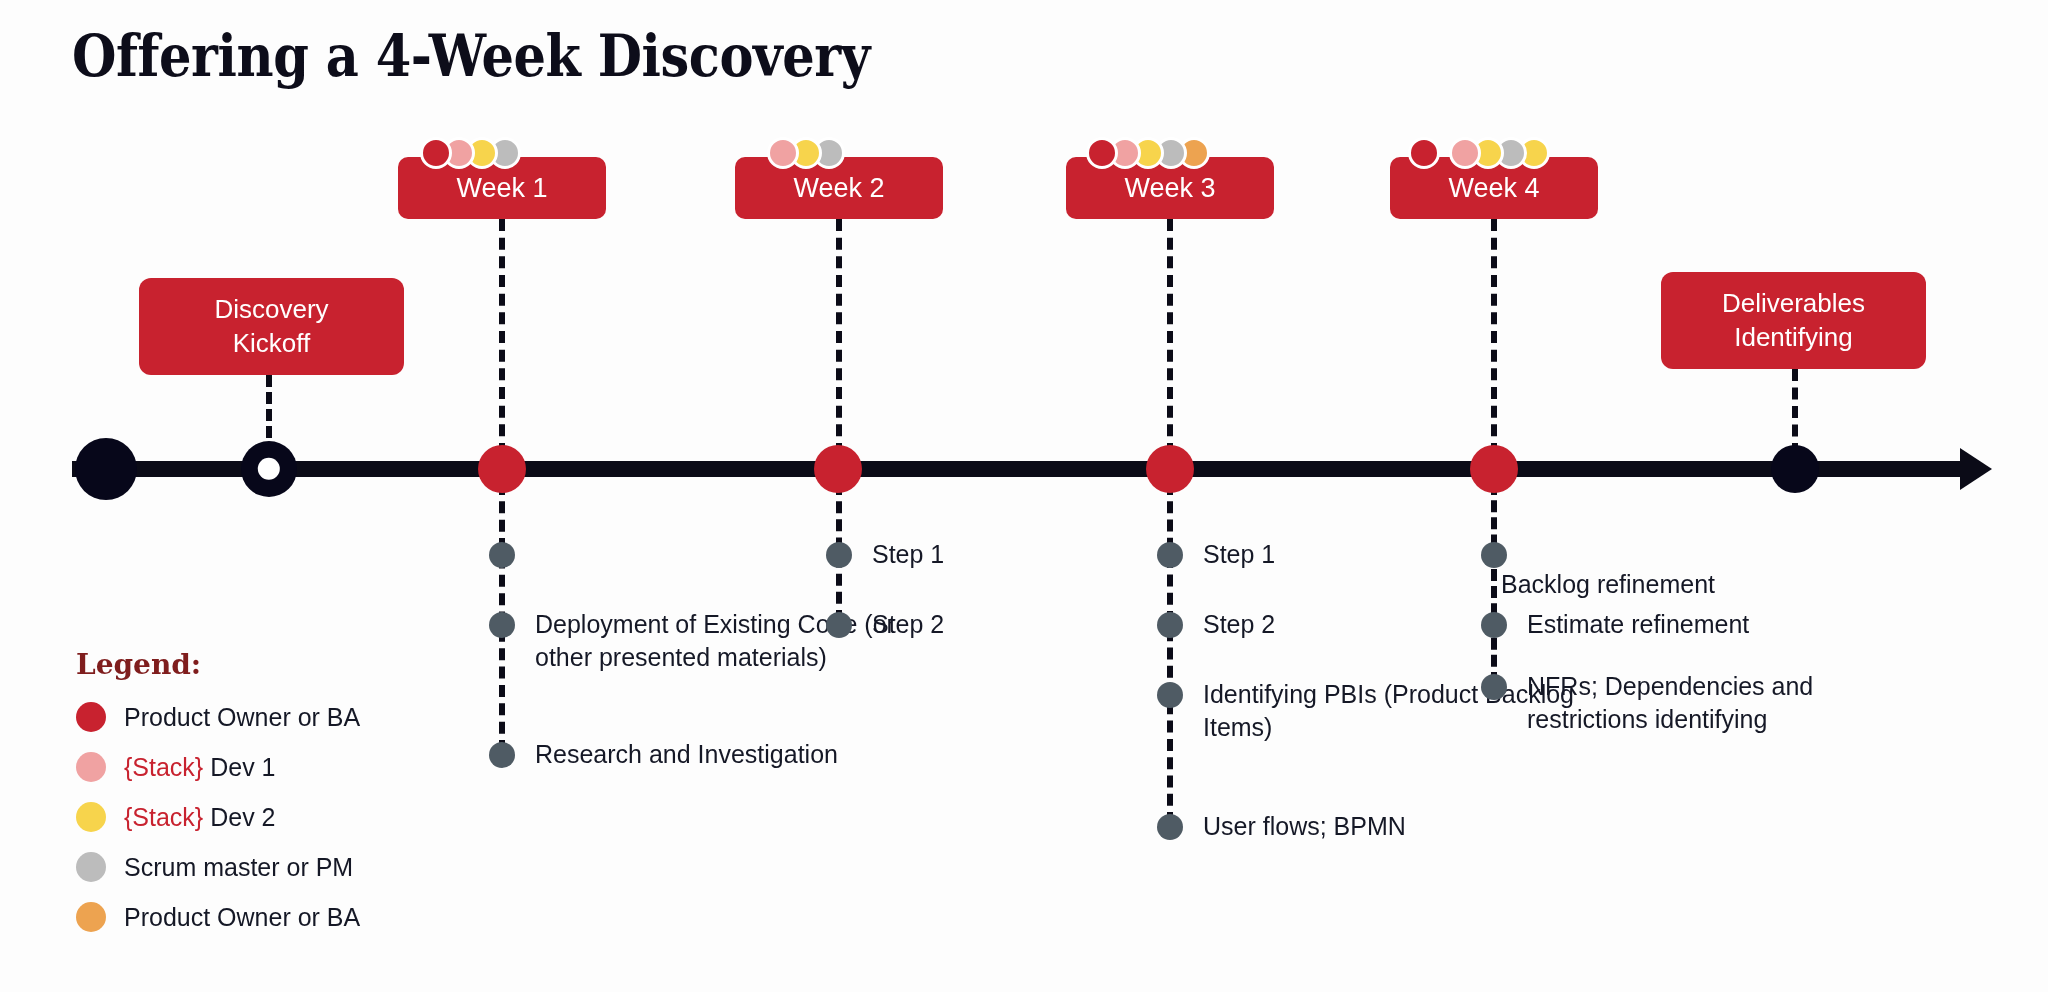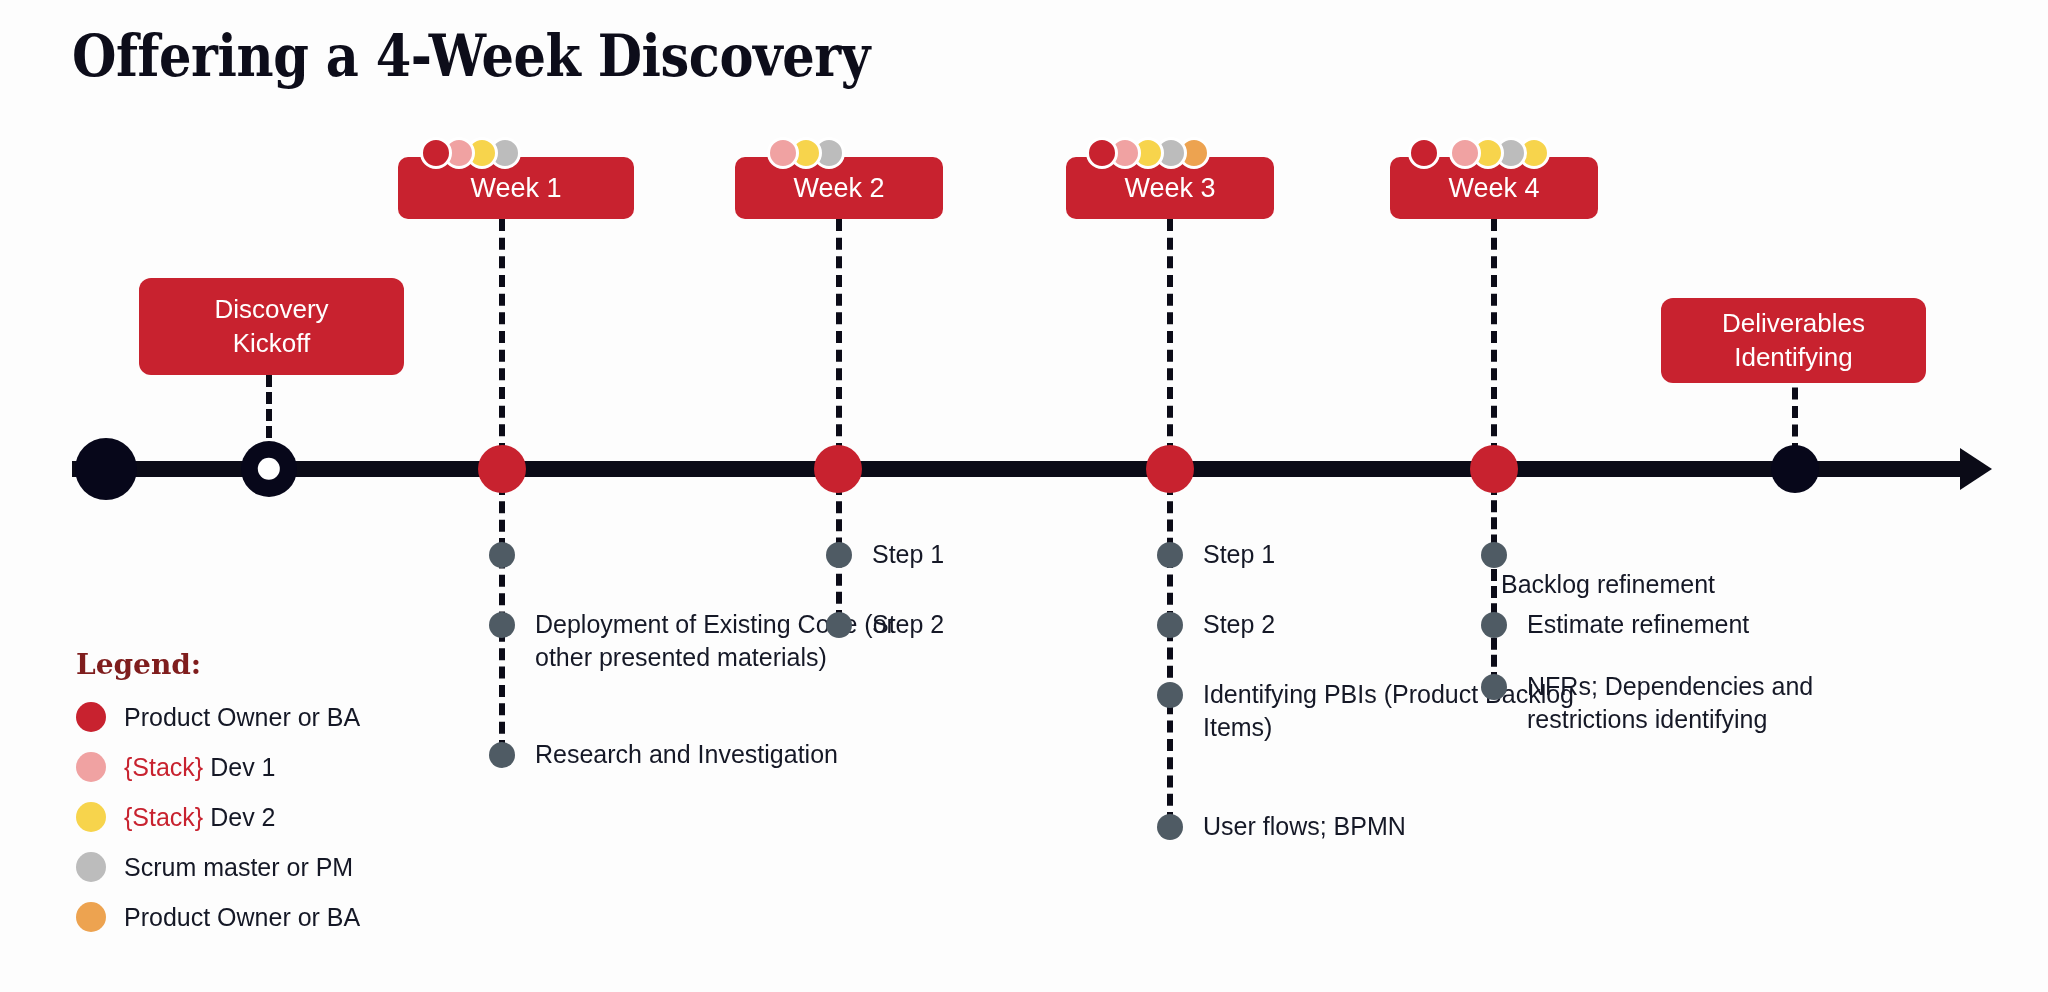--- a/index.html
+++ b/index.html
@@ -214,27 +214,27 @@
       <div class="axis-node red" style="left: 1494px; top: 469px; width: 48px; height: 48px;"></div>
       <div class="axis-node solid-dark" style="left: 1795px; top: 469px; width: 48px; height: 48px;"></div>
     </div>
   <div id="cards-layer">
       <div class="card" style="left: 139px; top: 278px; width: 265px; height: 97px;">
         <div>
           <div>Discovery</div>
           <div>Kickoff</div>
         </div>
       </div>
-      <div class="card" style="left: 1661px; top: 272px; width: 265px; height: 85px; margin-top: 26px;">
+      <div class="card" style="left: 1661px; top: 272px; width: 265px; height: 97px;">
         <div>
           <div>Deliverables</div>
           <div>Identifying</div>
         </div>
       </div>
-      <div class="card week" style="left: 398px; top: 157px; width: 236px; height: 62px;">
+      <div class="card week" style="left: 398px; top: 157px; width: 208px; height: 62px;">
         <span>Week 1</span>
       </div>
       <div class="avatars" style="left: 420px; top: 137px;">
         <div class="av" title="Product Owner or BA" style="background: rgb(200, 34, 47); z-index: 20;"></div>
         <div class="av" title="{Stack} Dev 1" style="background: rgb(240, 162, 162); z-index: 19;"></div>
         <div class="av" title="{Stack} Dev 2" style="background: rgb(247, 212, 76); z-index: 18;"></div>
         <div class="av" title="Scrum master or PM" style="background: rgb(188, 188, 188); z-index: 17;"></div>
       </div>
       <div class="card week" style="left: 735px; top: 157px; width: 208px; height: 62px;">
         <span>Week 2</span>

